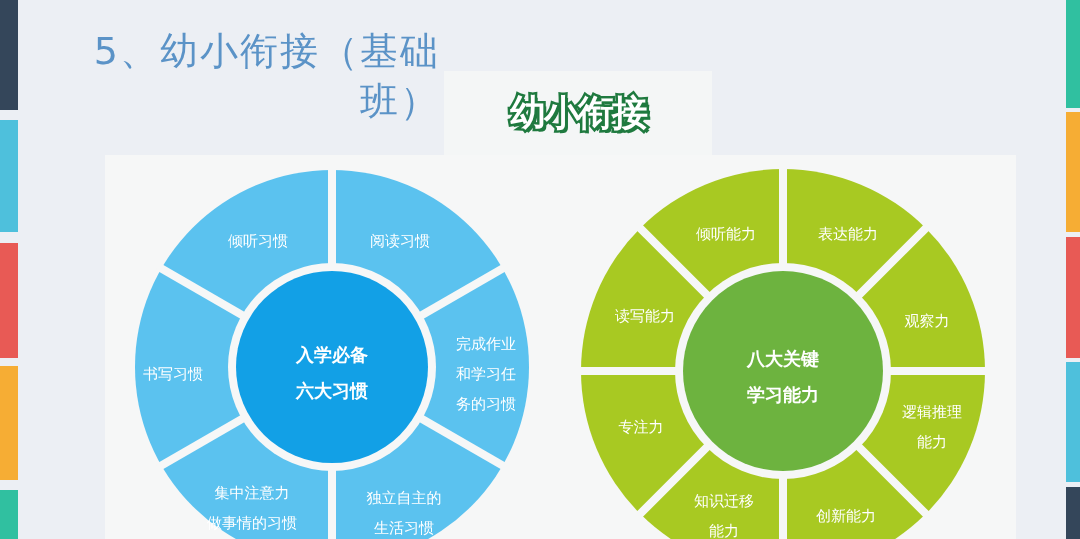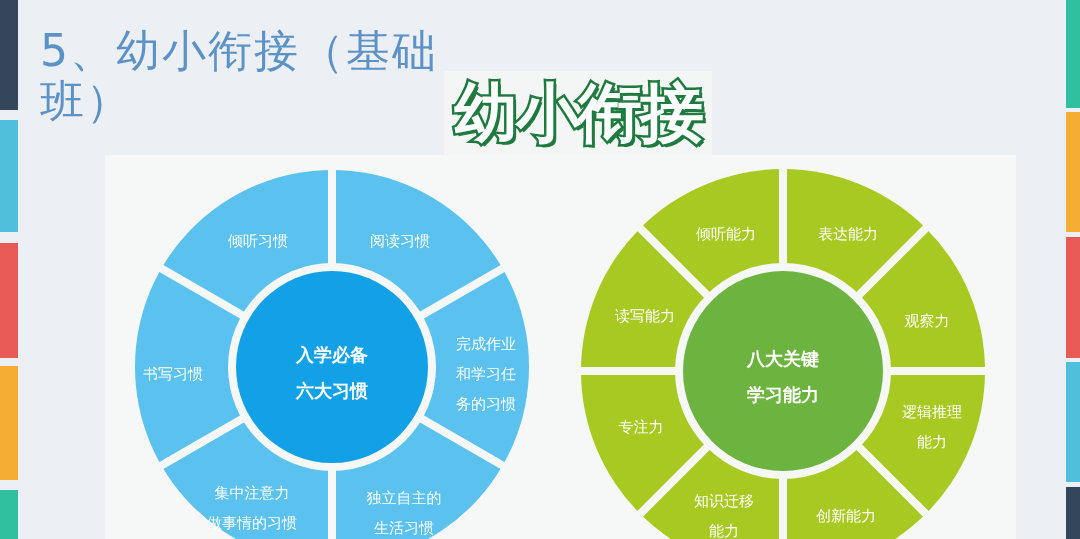--- a/index.html
+++ b/index.html
@@ -6,29 +6,29 @@
   body {
     width:1080px; height:539px; overflow:hidden; position:relative;
     background:#eceff4;
     font-family:"DejaVu Sans", "Liberation Sans", sans-serif;
   }
   .stripe { position:absolute; width:18px; }
   .stripe-left { left:0; }
   .stripe-right { right:0; width:14px; }
   .title {
     position:absolute; left:40px; top:26px; width:400px;
-    text-align:left; color:#5b93c7; font-size:44px; line-height:50px;
+    text-align:right; color:#5b93c7; font-size:38px; line-height:50px;
     letter-spacing:2px;
   }
   .logo-box {
     position:absolute; left:444px; top:71px; width:268px; height:84px;
     background:#f4f6f6; display:flex; align-items:center; justify-content:center;
   }
   .logo-text {
-    font-size:64px; font-weight:bold; color:#ffffff; letter-spacing:-2px;
+    font-size:36px; font-weight:bold; color:#ffffff; letter-spacing:-2px;
     font-family:Liberation Serif, serif;
     -webkit-text-stroke:5px #1f7a3f; paint-order:stroke fill;
     text-shadow:3px 3px 0 #1f7a3f;
   }
   .panel {
     position:absolute; left:105px; top:155px; width:911px; height:384px;
     background:#f6f7f7;
   }
   svg.wheels { position:absolute; left:0; top:0; }
   .slice-label { font-size:15px; fill:#ffffff; font-family:"DejaVu Sans", sans-serif; }

